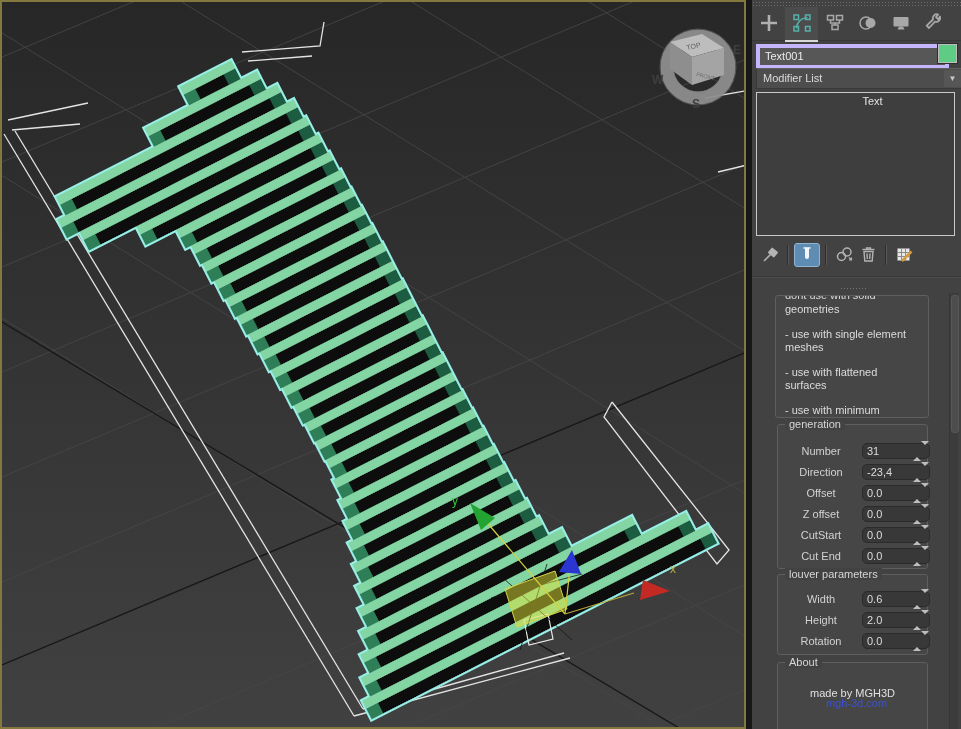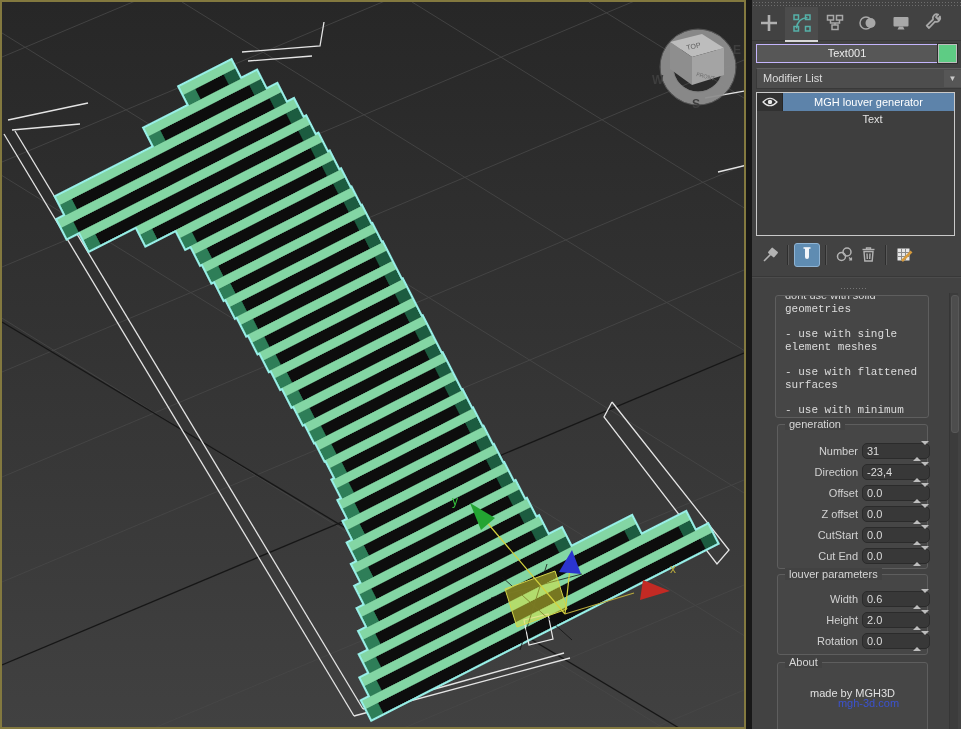--- a/index.html
+++ b/index.html
@@ -11,22 +11,22 @@
   .viewport svg{position:absolute;left:0;top:0;}
   .gapstrip{position:absolute;left:746px;top:0;width:6px;height:729px;background:#181818;}
   
   .panel{position:absolute;left:752px;top:0;width:209px;height:729px;background:#424242;}
   .grip{position:absolute;left:0;top:0;width:209px;height:6px;
         background-image:radial-gradient(#6e6e6e 32%,transparent 36%);background-size:3px 3px;background-position:0 1px;}
   .tabs{position:absolute;left:0;top:7px;width:209px;height:33px;display:flex;border-bottom:1px solid #383838;}
   .tab{width:33px;height:33px;display:flex;align-items:center;justify-content:center;}
   .tab.active{background:#4c4c4c;box-shadow:0 2px 0 #d8d8d8;}
   .namerow{position:absolute;left:4px;top:44px;width:201px;height:19px;}
-  .namefield{position:absolute;left:0;top:0;width:180px;height:17px;background:#575757;border:1px solid #c4b5fd;
-             color:#ececec;line-height:17px;text-align:center;}
+  .namefield{position:absolute;left:0;top:0;width:180px;height:17px;background:#575757;border:4px solid #c4b5fd;
+             color:#ececec;line-height:17px;padding-left:5px;}
   .swatch{position:absolute;right:0;top:0;width:17px;height:17px;border:1px solid #bdbdbd;outline:1px solid #2e2e2e;}
   .combo{position:absolute;left:4px;top:68px;width:199px;height:19px;background:#4d4d4d;border:1px solid #393939;
          border-top-color:#5f5f5f;line-height:19px;padding-left:6px;color:#dcdcdc;}
   .combo .arrowbox{position:absolute;right:1px;top:1px;width:17px;height:17px;background:#565656;
                    display:flex;align-items:center;justify-content:center;color:#c9c9c9;font-size:8px;}
   .stack{position:absolute;left:4px;top:92px;width:199px;height:144px;background:#3e3e3e;border:1px solid #c9c9c9;box-sizing:border-box;}
   .srow1{display:flex;height:18px;}
   .eyecell{width:25px;height:18px;background:#313131;border-right:1px solid #262626;display:flex;align-items:center;justify-content:center;}
   .selbar{flex:1;background:#5d83aa;color:#fff;line-height:18px;text-align:center;}
   .srow2{height:17px;line-height:17px;padding-left:34px;color:#e3e3e3;text-align:center;}
@@ -37,32 +37,32 @@
           display:flex;align-items:center;justify-content:center;}
   .hline{position:absolute;left:0;top:276px;width:209px;height:1px;background:#383838;border-bottom:1px solid #4c4c4c;}
   .minigrip{position:absolute;left:88px;top:287px;width:26px;height:4px;
             background-image:radial-gradient(#777 35%,transparent 40%);background-size:3px 3px;}
   .grp{position:absolute;left:25px;width:151px;box-sizing:border-box;border:1px solid #5e5e5e;border-radius:3px;background:#464646;}
   .grp .ttl{position:absolute;top:-7px;left:7px;background:#424242;padding:0 4px;color:#d6d6d6;}
   .notes{position:absolute;left:23px;top:295px;width:154px;height:123px;box-sizing:border-box;
          border:1px solid #5e5e5e;border-radius:3px;background:#464646;padding:0 9px;color:#dcdcdc;overflow:hidden;}
   .notes .clip{height:7px;overflow:hidden;}
   .notes .clip span{display:block;transform:translateY(-7px);}
-  .notes p{margin:0 0 6px 0;line-height:13px;font-family:Liberation Mono, monospace;}
+  .notes p{margin:0 0 6px 0;line-height:13px;}
   .frow{position:absolute;left:6px;width:140px;height:16px;}
-  .flab{position:absolute;left:0;top:0;width:74px;text-align:right;line-height:16px;color:#d2d2d2;}
+  .flab{position:absolute;left:0;top:0;width:74px;text-align:center;line-height:16px;color:#d2d2d2;}
   .fld{position:absolute;left:78px;top:0;width:62px;height:14px;background:#383838;border:1px solid #2b2b2b;
        border-radius:5px;color:#dcdcdc;line-height:14px;padding-left:4px;box-sizing:content-box;}
   .spin{position:absolute;right:2px;top:2px;width:9px;height:11px;}
   .spin .up{width:0;height:0;border-left:4px solid transparent;border-right:4px solid transparent;
             border-bottom:4px solid #bdbdbd;margin:0 0 2px 0;}
   .spin .dn{width:0;height:0;border-left:4px solid transparent;border-right:4px solid transparent;
             border-top:4px solid #bdbdbd;}
   .about-line{position:absolute;left:0;width:100%;text-align:center;color:#e0e0e0;}
-  .about-link{position:absolute;left:16px;width:100%;text-align:center;}
+  .about-link{position:absolute;left:4px;width:100%;text-align:center;}
   .sbar{position:absolute;left:197px;top:293px;width:8px;height:436px;background:#3c3c3c;border-left:1px solid #363636;}
   .sthumb{position:absolute;left:1px;top:2px;width:6px;height:136px;background:#4d4d4d;border:1px solid #585858;border-radius:3px;}
 </style>
 </head>
 <body>
 
 <div class="stage">
 
   <div class="viewport">
     <svg width="742" height="725" viewBox="0 0 742 725">
@@ -341,29 +341,20 @@
       <div class="namefield">Text001</div>
       <div class="swatch" id="obj-swatch" style="background: rgb(94, 204, 132);"></div>
     </div>
 
     <div class="combo">
       <span>Modifier List</span>
       <span class="arrowbox">▼</span>
     </div>
 
     <div class="stack">
-      <div class="srow1">
-        <span class="eyecell">
-          <svg width="16" height="10" viewBox="0 0 16 10">
-            <path d="M1 5 Q8 -2.5 15 5 Q8 12.5 1 5z" fill="none" stroke="#e8e8e8" stroke-width="1.2"></path>
-            <circle cx="8" cy="5" r="2.2" fill="#e8e8e8"></circle>
-          </svg>
-        </span>
-        <span class="selbar">MGH louver generator</span>
-      </div>
       <div class="srow2">Text</div>
     </div>
 
     <div class="stoolbar">
       <span class="tbtn">
         <span>
           <svg width="20" height="20">
               <line x1="4" y1="17" x2="11" y2="10" stroke="#b3b3b3" stroke-width="1.6"></line>
           <rect x="9" y="5" width="8" height="7" rx="1" transform="rotate(40 13 8.5)" fill="#b3b3b3"></rect>
             </svg>

